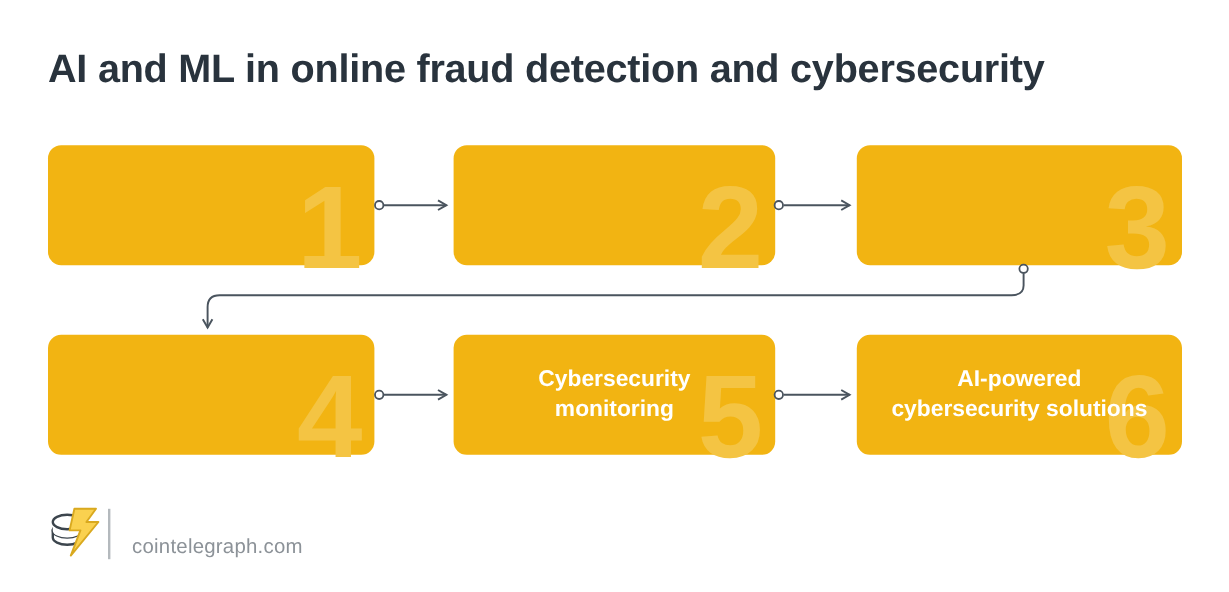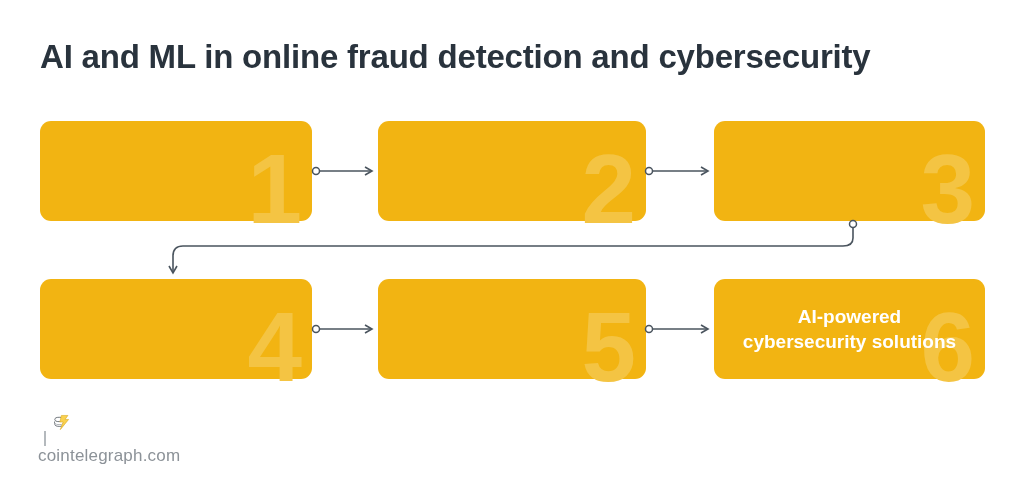--- a/index.html
+++ b/index.html
@@ -39,21 +39,21 @@
   .b4{left:40px;top:279px;width:272px;}
   .b5{left:378px;top:279px;width:268px;}
   .b6{left:714px;top:279px;width:271px;}
   .b4 .label{padding:0;max-width:208px;}
   .connectors{position:absolute;left:0;top:0;pointer-events:none;}
   .connectors path.line{fill:none;stroke:var(--arrow);stroke-width:1.6px;}
   .connectors circle{fill:#fff;stroke:var(--arrow);stroke-width:1.5px;}
   #ah path{fill:none;stroke:var(--arrow);stroke-width:1.6px;}
   .footer{
     position:absolute;left:38px;top:414px;height:52px;
-    display:flex;align-items:flex-start;flex-direction:column;
+    display:flex;align-items:flex-end;
   }
   .footer .logo{width:46px;height:46px;}
   .footer .sep{width:2px;height:42px;background:var(--divider);margin:0 18px 0 6px;}
   .footer .site{font-size:17px;color:var(--footer-text);letter-spacing:0.2px;}
 </style>
 </head>
 <body>
 
 <div class="canvas">
 
@@ -66,20 +66,21 @@
     <span class="wm">2</span>
   </div>
   <div class="box b3">
     <span class="wm">3</span>
   </div>
   <div class="box b4">
     <span class="wm">4</span>
   </div>
   <div class="box b5">
     <span class="wm">5</span>
+    <span class="label">Cybersecurity monitoring</span>
   </div>
   <div class="box b6">
     <span class="wm">6</span>
     <span class="label">AI-powered cybersecurity solutions</span>
   </div>
 
   <svg class="connectors" width="1024" height="493" viewBox="0 0 1024 493" aria-hidden="true">
     <defs>
       <marker id="ah" viewBox="0 0 12 12" markerWidth="12" markerHeight="12" refX="9" refY="6" orient="auto" markerUnits="userSpaceOnUse">
         <path d="M2,2 L9,6 L2,10"></path>

